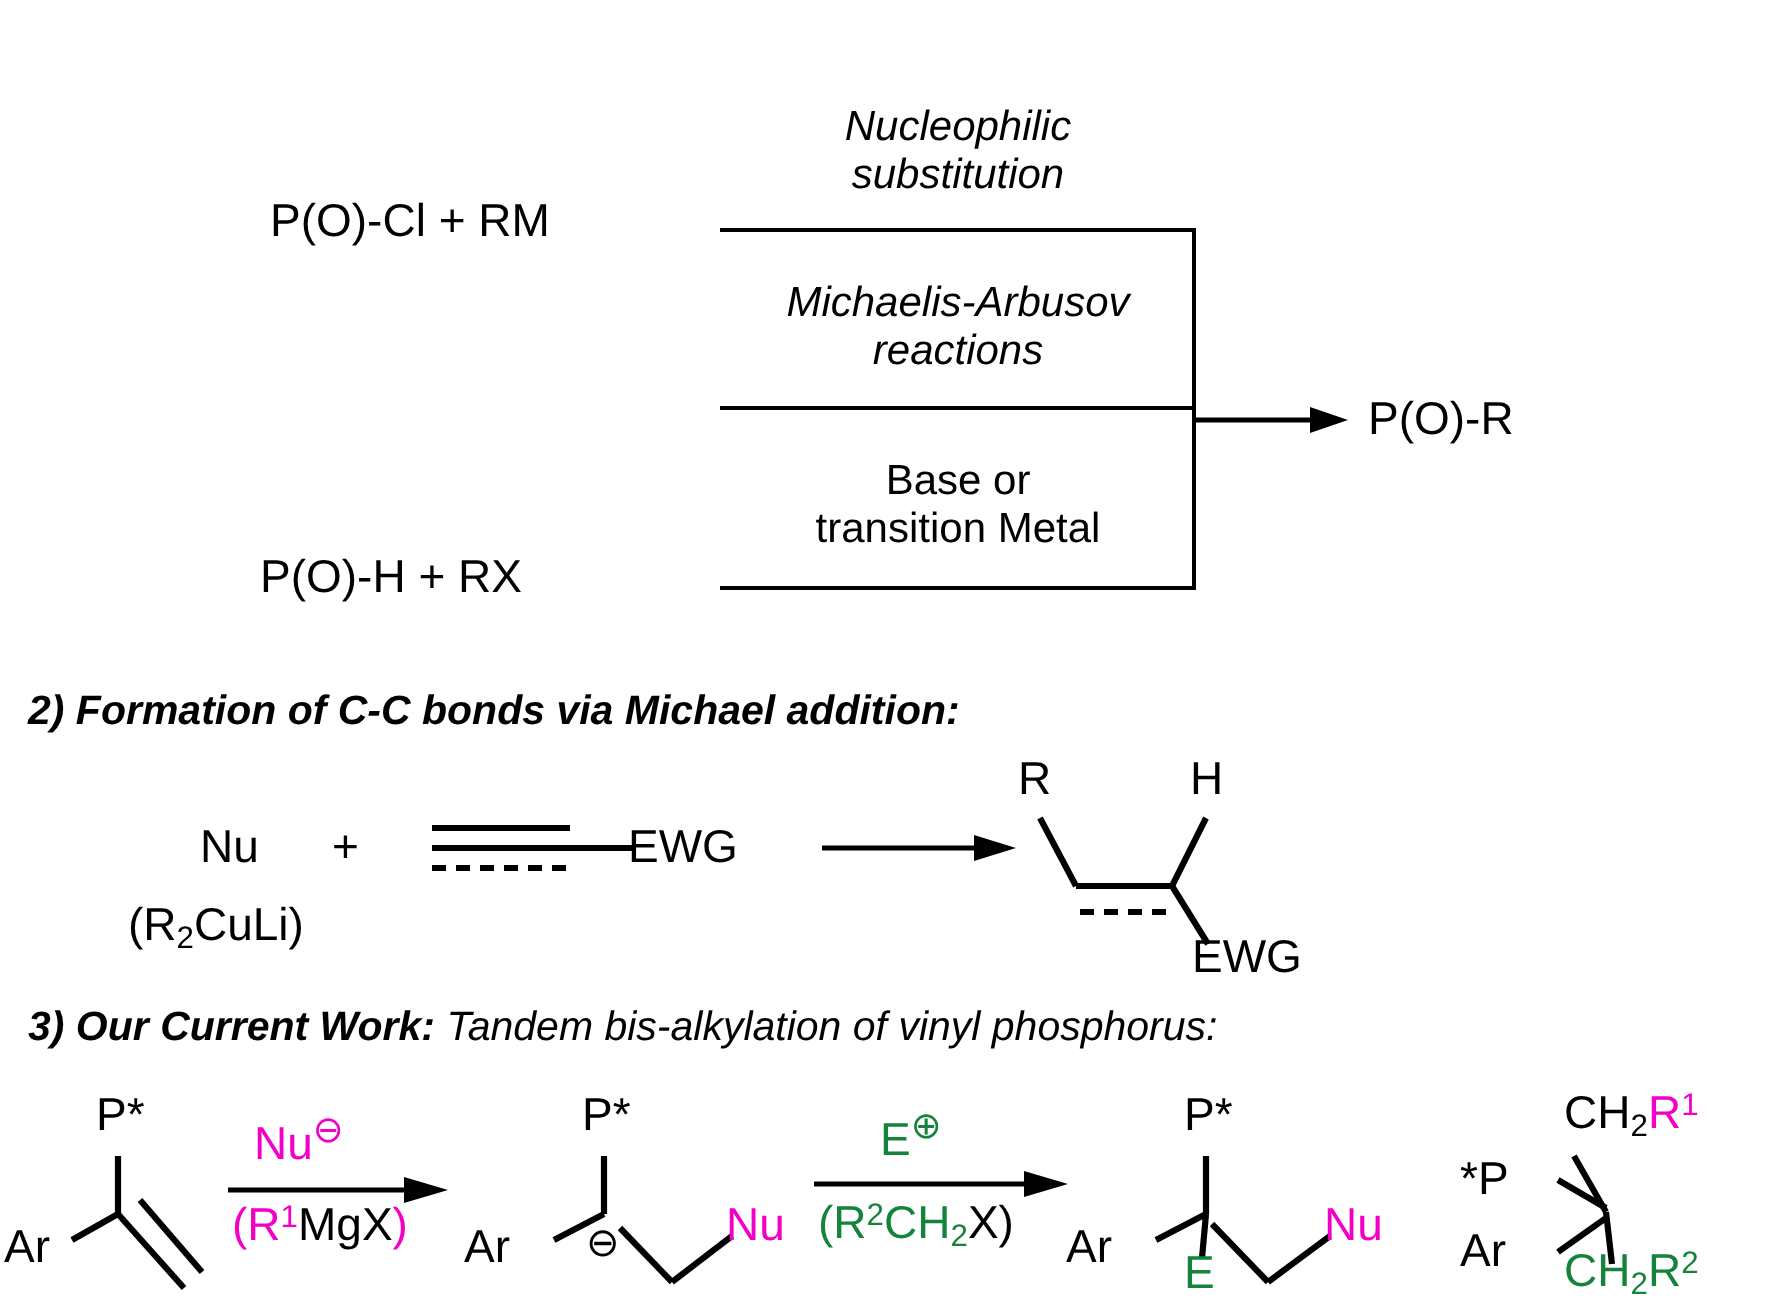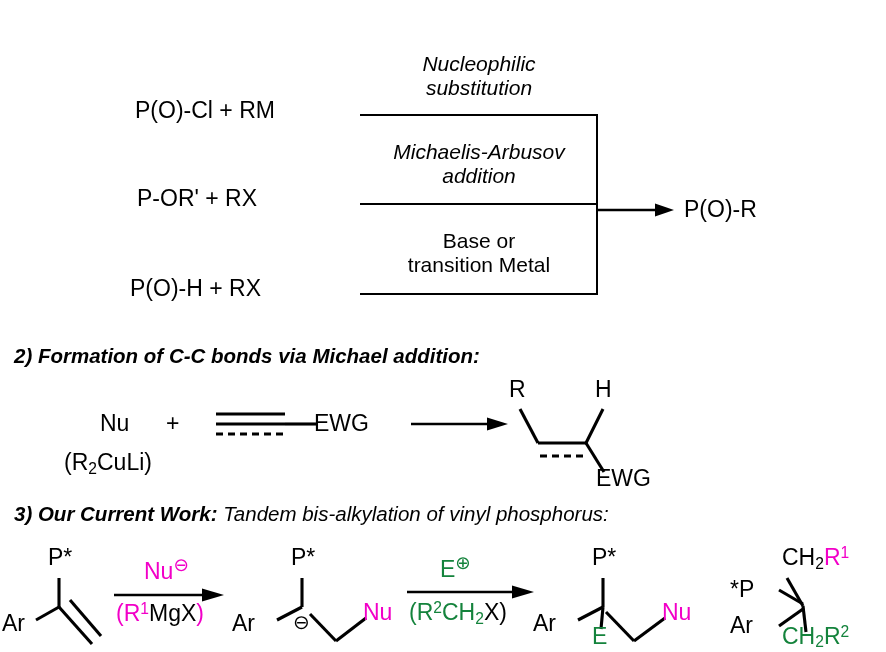--- a/index.html
+++ b/index.html
@@ -56,32 +56,31 @@
   .arrowline{stroke:#000;stroke-width:2.6;fill:none;}
   .arrowhead{fill:#000;}
 </style>
 </head>
 <body>
 
 <div class="stage">
 
 
   <div class="abs chem" style="left:135px;top:99px;">P(O)-Cl  +  RM</div>
-  <div class="abs chem" style="left:137px;top:187px;">P-OR'  +  RX</div>
   <div class="abs chem" style="left:130px;top:277px;">P(O)-H  +  RX</div>
 
   <div class="abs cond" style="left:360px;top:52px;width:238px;">
     <div>Nucleophilic</div>
     <div>substitution</div>
   </div>
   <div class="abs hrule" style="left:360px;top:114px;width:238px;"></div>
 
   <div class="abs cond" style="left:360px;top:140px;width:238px;">
     <div>Michaelis-Arbusov</div>
-    <div>addition</div>
+    <div>reactions</div>
   </div>
   <div class="abs hrule" style="left:360px;top:203px;width:238px;"></div>
 
   <div class="abs cond upright" style="left:360px;top:229px;width:238px;text-align:center;">
     <div>Base or</div>
     <div>transition Metal</div>
   </div>
   <div class="abs hrule" style="left:360px;top:293px;width:238px;"></div>
 
   <div class="abs vrule" style="left:596px;top:114px;height:181px;"></div>
@@ -130,21 +129,21 @@
 
   <div class="abs chem" style="left:48px;top:546px;">P*</div>
   <div class="abs chem" style="left:2px;top:612px;">Ar</div>
   <svg class="layer" width="886" height="652">
     <line class="bond" x1="59" y1="578" x2="59" y2="607"></line>
     <line class="bond" x1="59" y1="607" x2="36" y2="620"></line>
     <line class="bond" x1="59" y1="607" x2="92" y2="644"></line>
     <line class="bond" x1="70" y1="600" x2="101" y2="636"></line>
   </svg>
 
-  <div class="abs chem" style="left:144px;top:556px;"><span class="mag">Nu</span><span class="mag" style="font-size:.8em;vertical-align:0.45em;">⊖</span></div>
+  <div class="abs chem" style="left:127px;top:556px;"><span class="mag">Nu</span><span class="mag" style="font-size:.8em;vertical-align:0.45em;">⊖</span></div>
   <svg class="layer" width="886" height="652">
     <line class="arrowline" x1="114" y1="595" x2="202" y2="595"></line>
     <polygon class="arrowhead" points="202,588.5 224,595 202,601.5"></polygon>
   </svg>
   <div class="abs chem" style="left:116px;top:601px;"><span class="mag">(</span><span class="mag">R<sup>1</sup></span><span>MgX</span><span class="mag">)</span></div>
 
   <div class="abs chem" style="left:291px;top:546px;">P*</div>
   <div class="abs chem" style="left:232px;top:612px;">Ar</div>
   <div class="abs chem" style="left:293px;top:612px;font-size:20px;">⊖</div>
   <svg class="layer" width="886" height="652">

